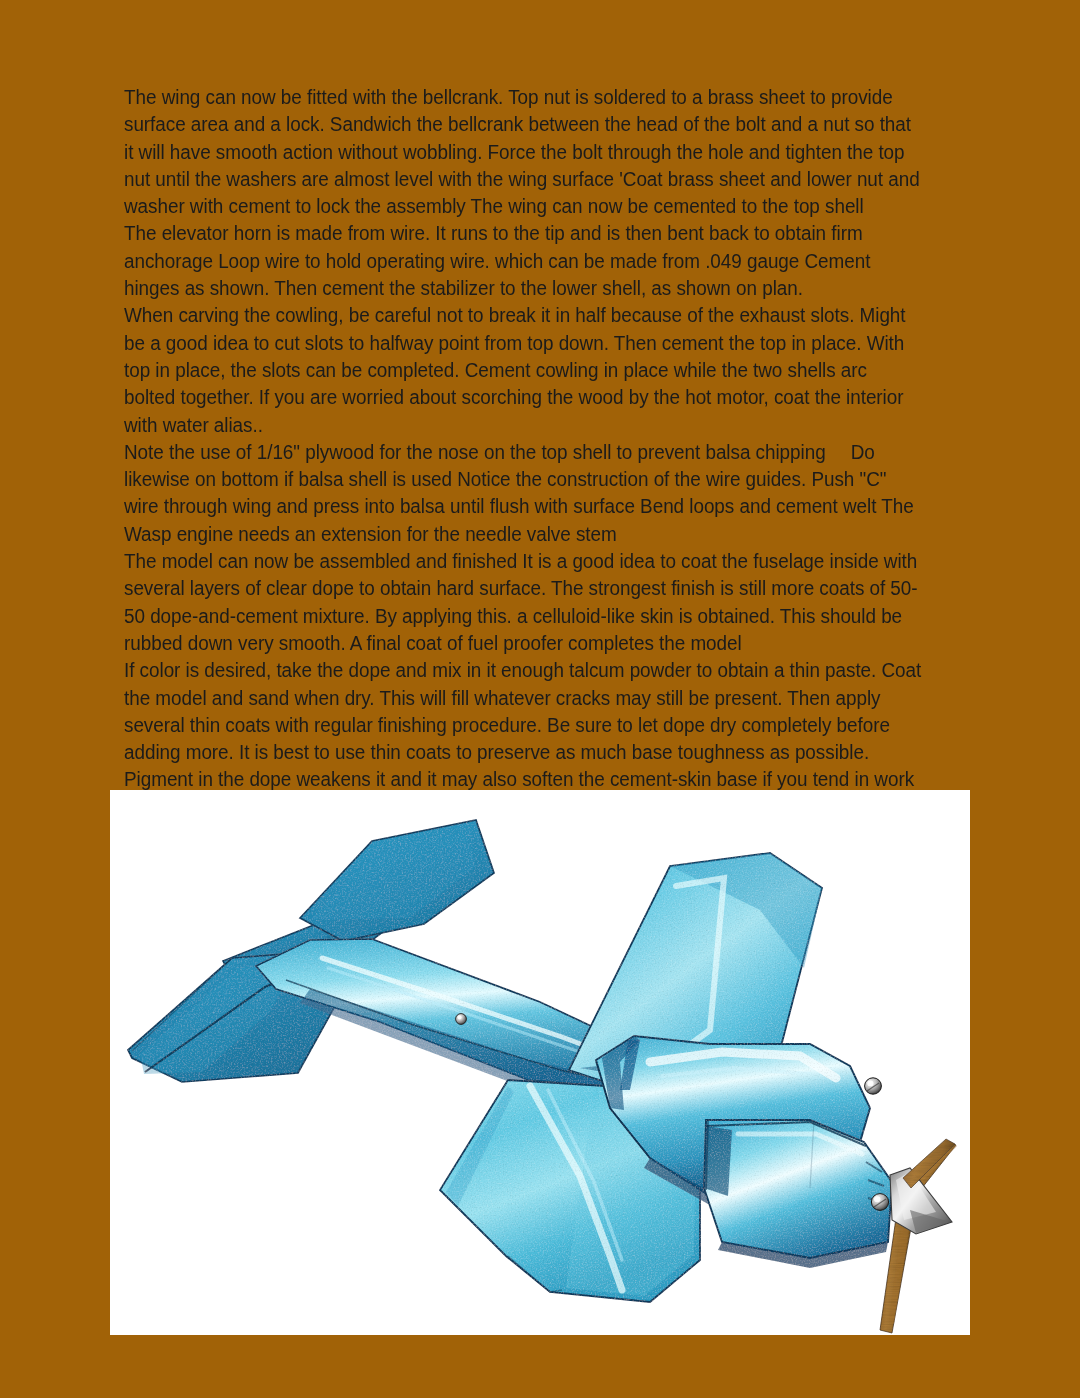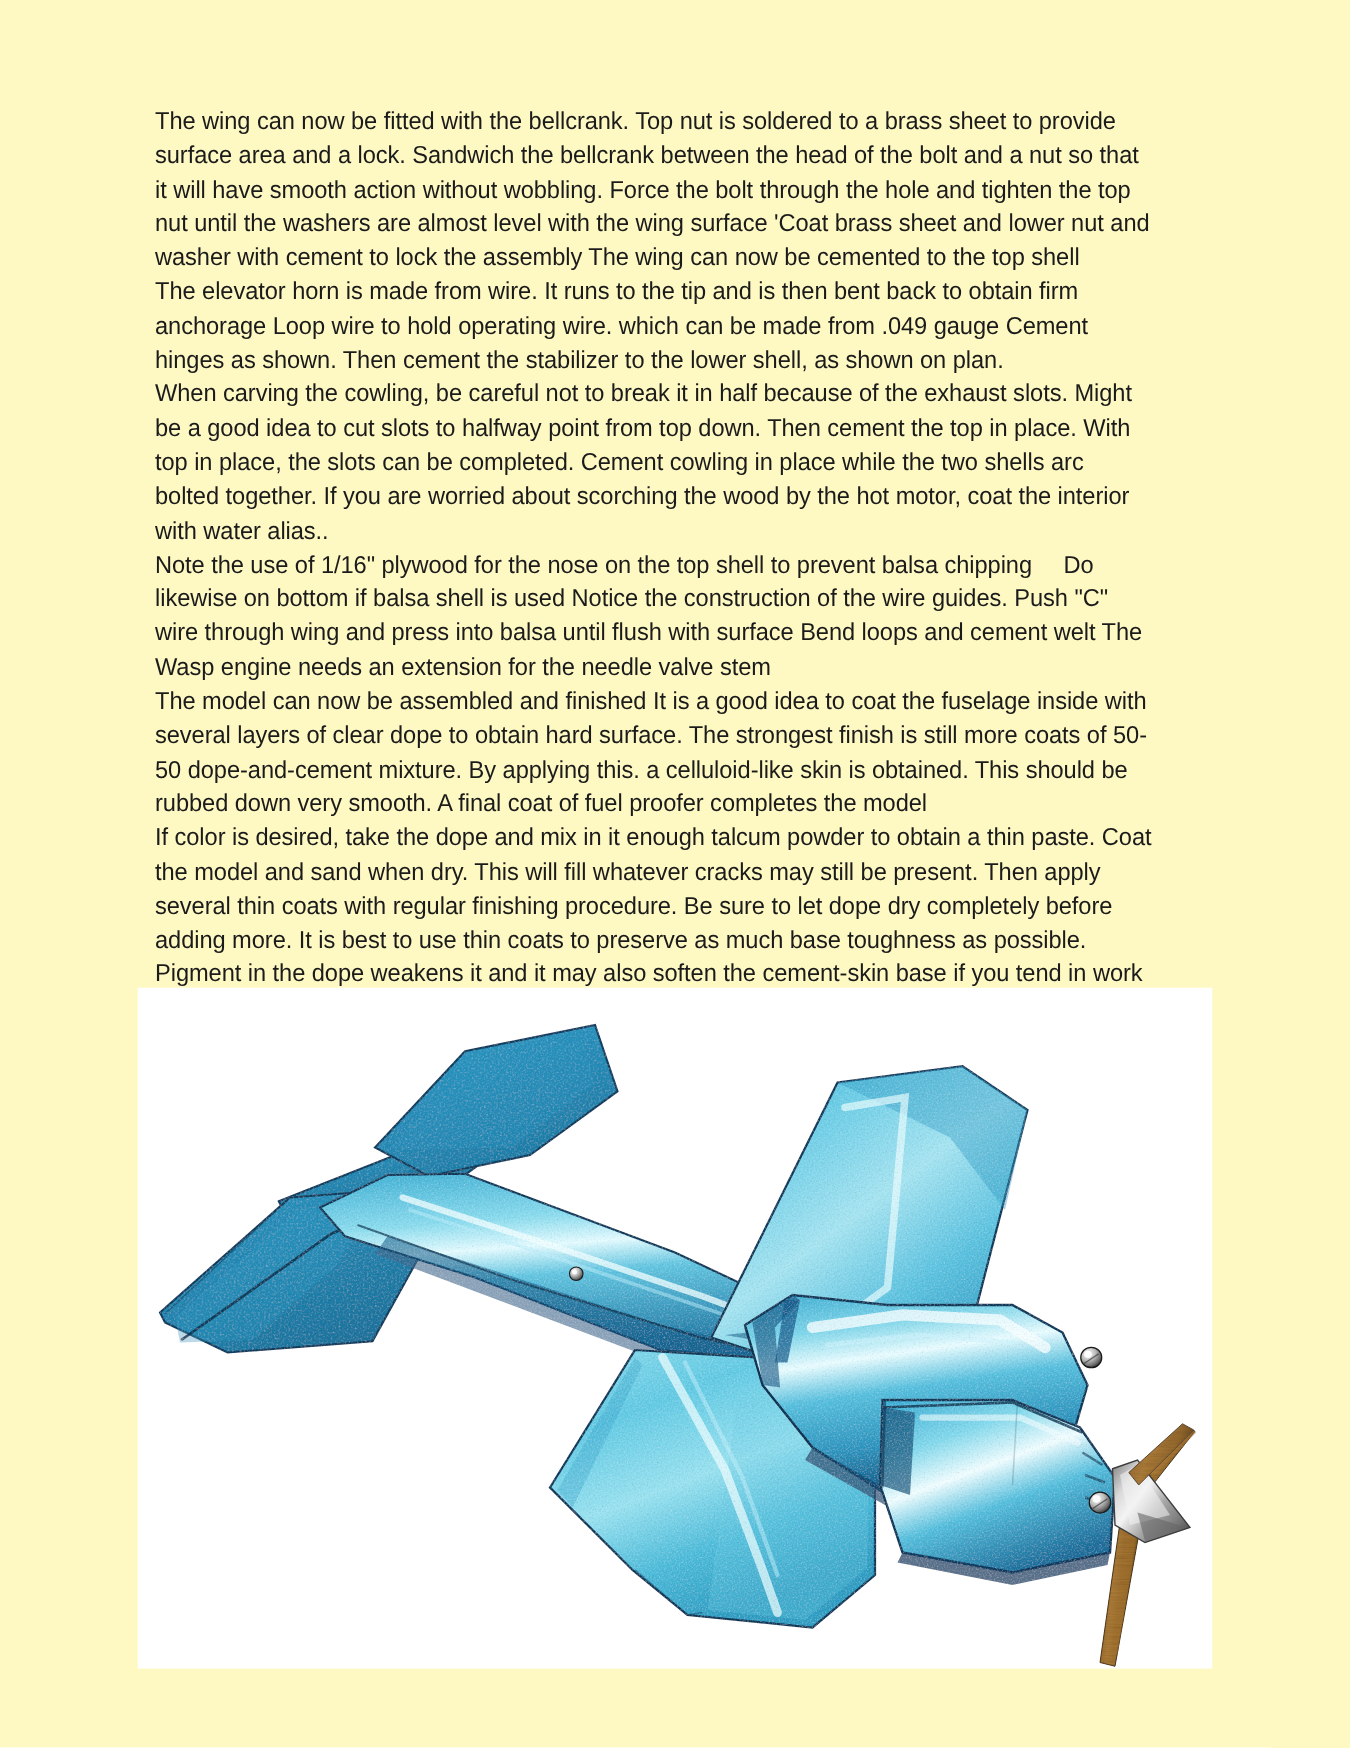--- a/index.html
+++ b/index.html
@@ -12,21 +12,21 @@
     height: 1398px;
     position: relative;
     font-family: "Liberation Sans", sans-serif;
     overflow: hidden;
   }
   .page {
     position: absolute;
     left: 0; top: 0;
     width: 1080px;
     height: 1398px;
-    background: #fef9c3;
+    background: #a16207;
   }
   .text-block {
     position: absolute;
     left: 124px;
     top: 84px;
     width: 828px;
   }
   .para {
     margin: 0;
     padding: 0;

